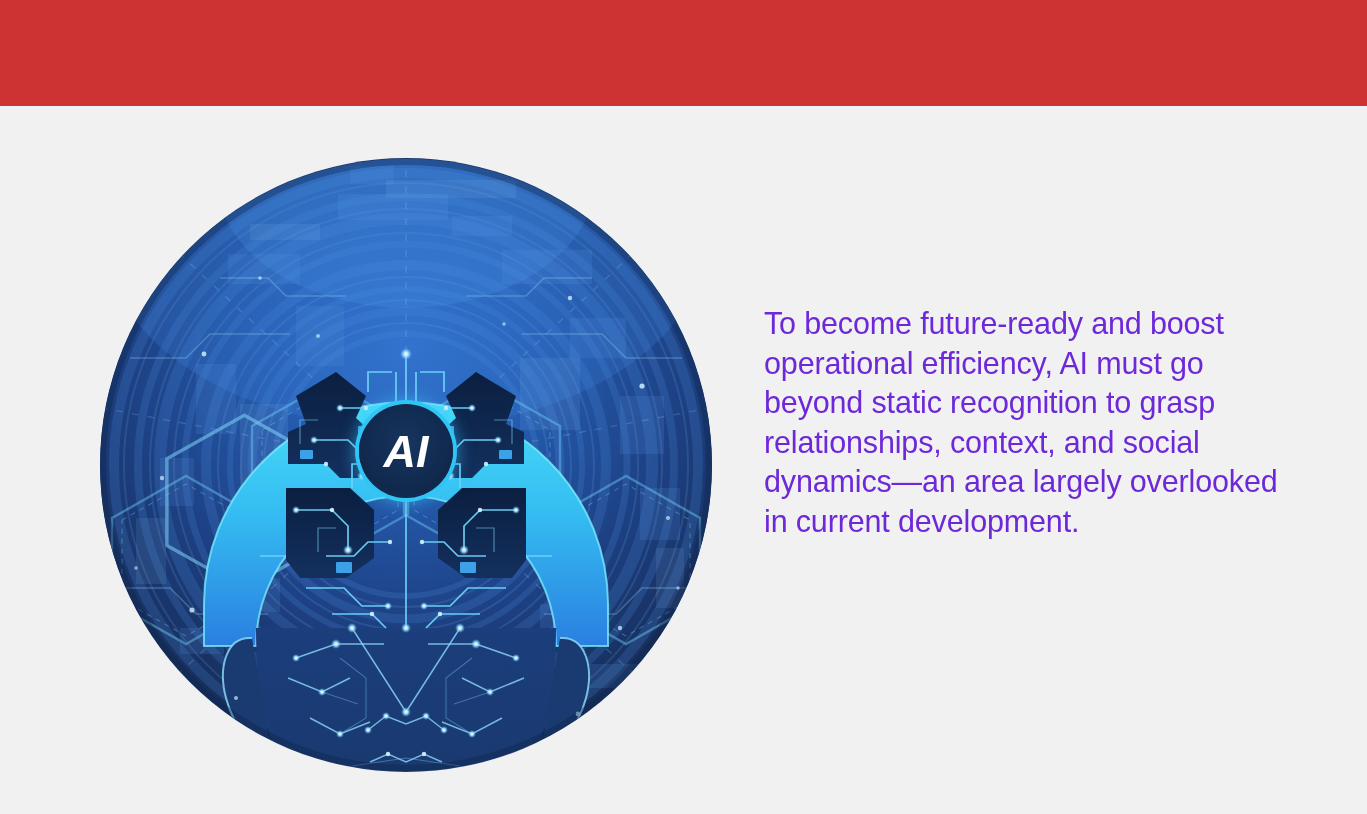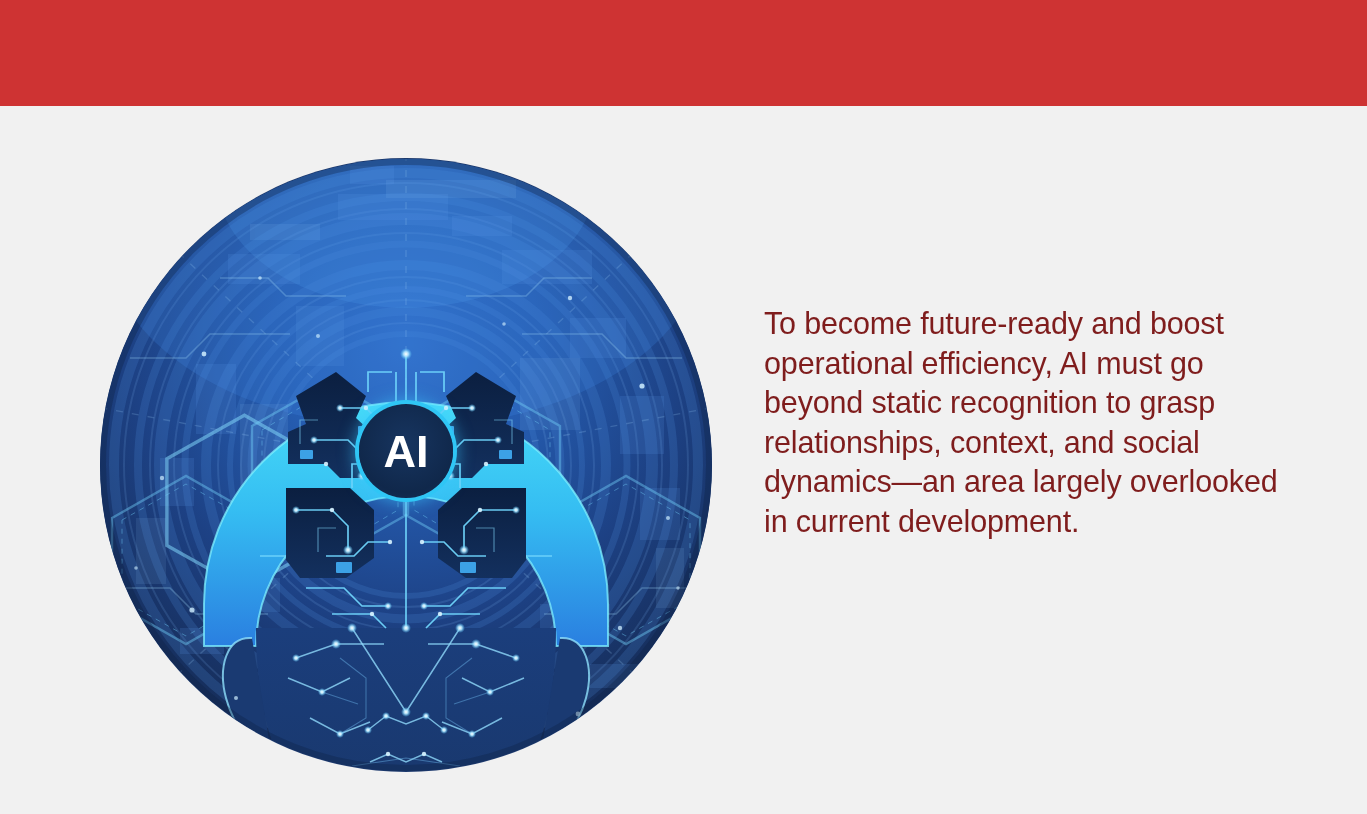--- a/index.html
+++ b/index.html
@@ -60,36 +60,37 @@
     left: 0px;
     top: -14px;
     width: 94px;
     height: 94px;
     border-radius: 50%;
     background: radial-gradient(circle at 50% 42%, #173560 0%, #10284b 68%, #15325c 100%);
     box-shadow: 0 0 0 4px #2fc6f5, 0 0 16px 5px rgba(60,200,255,.55);
     display: flex;
     align-items: center;
     justify-content: center;
+    font-style: italic;
   }
   .ai-label-inner span {
     color: #ffffff;
     font-size: 45px;
     font-weight: bold;
     letter-spacing: 0px;
     line-height: 1;
     font-family: "Liberation Sans", sans-serif;
   }
   
   .body-text {
     position: absolute;
     left: 764px;
     top: 304px;
     width: 530px;
-    color: #7f1d1d;
+    color: #6d28d9;
     font-size: 30.5px;
     line-height: 39.6px;
     font-family: "Liberation Sans", sans-serif;
     font-weight: normal;
     letter-spacing: -0.15px;
     white-space: pre-wrap;
   }
 </style>
 </head>
 <body>

